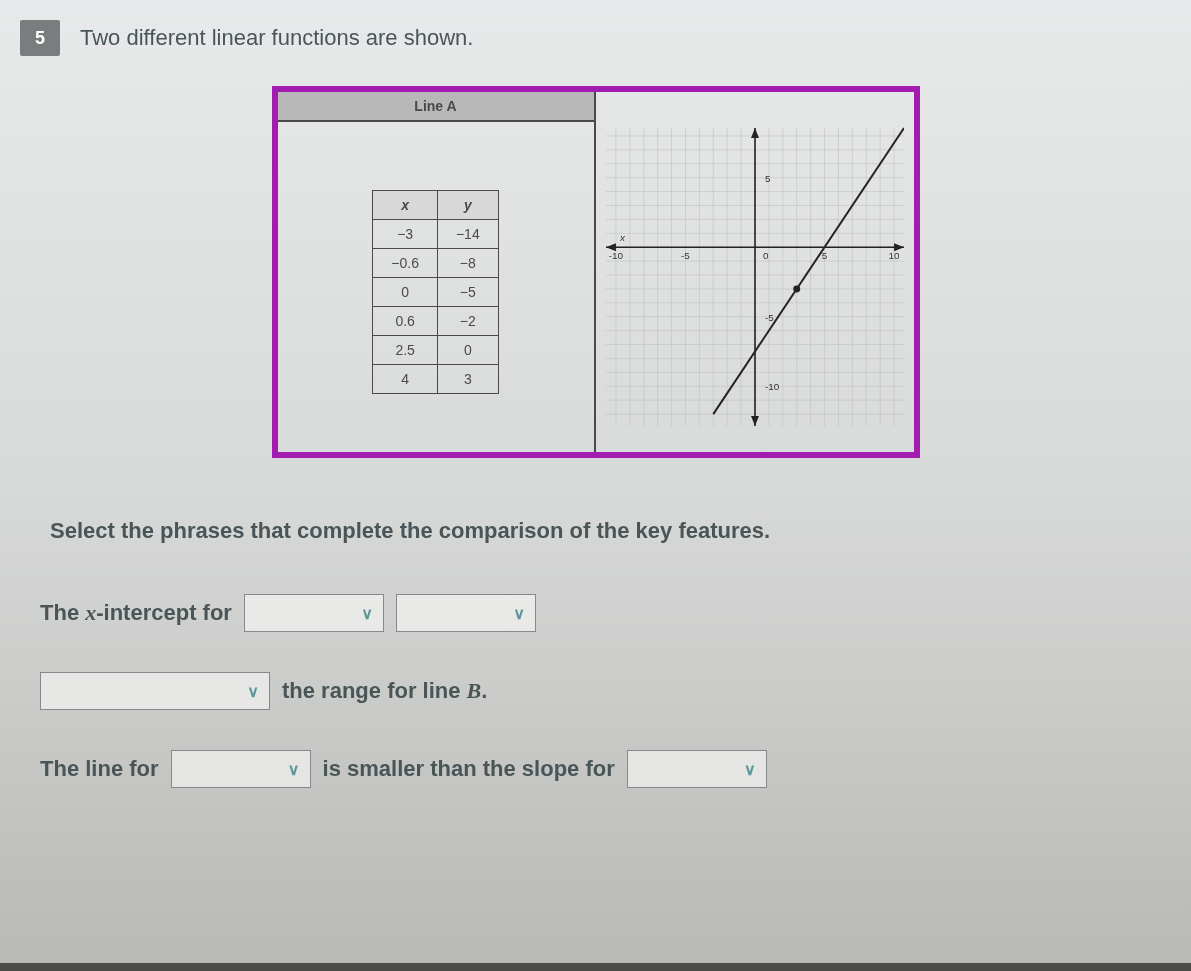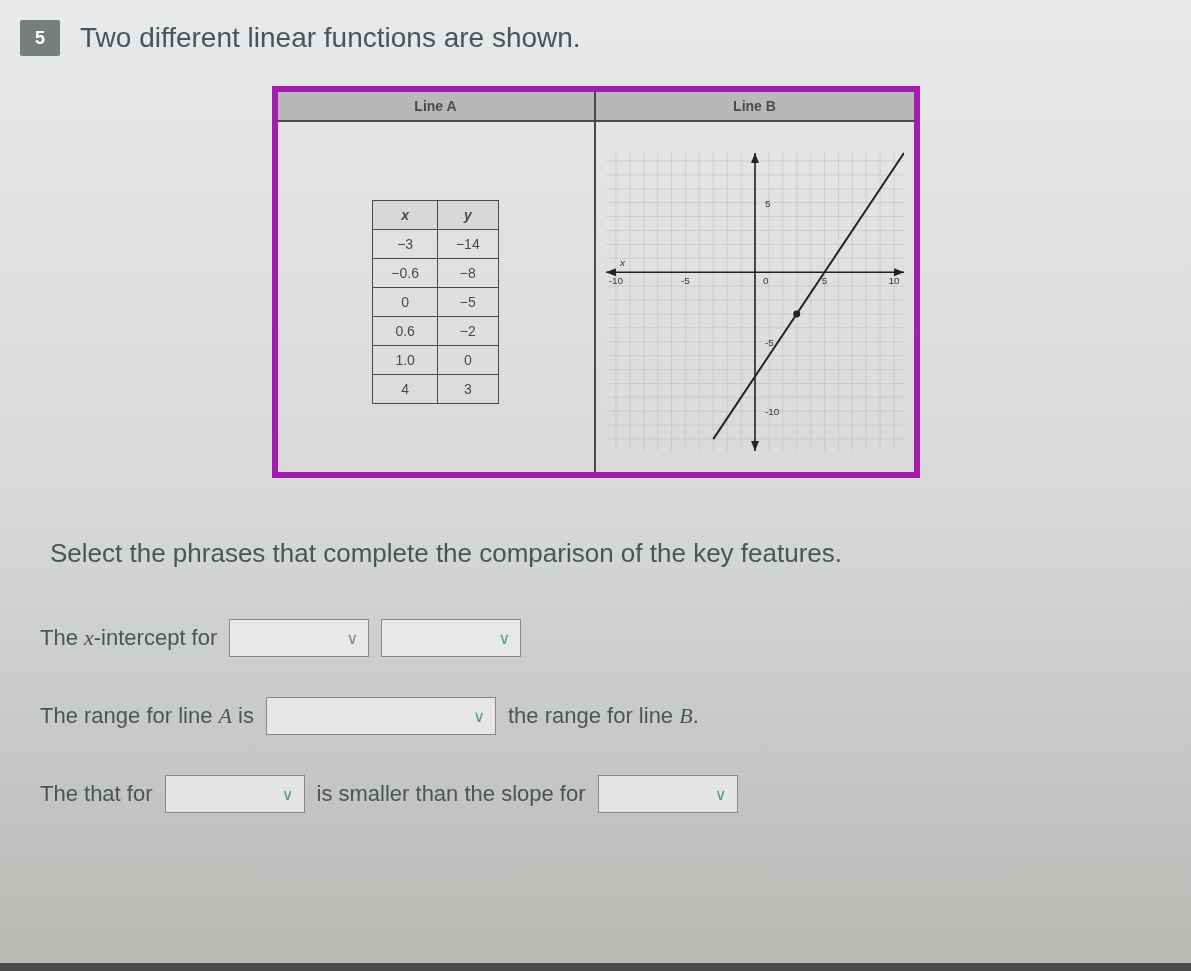--- a/index.html
+++ b/index.html
@@ -28,21 +28,21 @@
       width: 40px;
       height: 36px;
       display: flex;
       align-items: center;
       justify-content: center;
       font-weight: bold;
       font-size: 18px;
       border-radius: 2px;
     }
     .question-text {
-      font-size: 28px;
+      font-size: 22px;
       color: #4a5558;
     }
     .figures-container {
       display: flex;
       justify-content: center;
       margin-bottom: 40px;
     }
     .figures-wrapper {
       display: flex;
       border: 6px solid #a21caf;
@@ -83,32 +83,34 @@
     .data-table th {
       background: #d8d8d8;
       font-style: italic;
       font-weight: bold;
     }
     .graph-svg {
       width: 300px;
       height: 300px;
     }
     .instructions {
-      font-size: 26px;
+      font-size: 22px;
       color: #4a5558;
       padding: 20px 68px 30px 50px;
+      font-weight: bold;
     }
     .sentence {
       display: flex;
       align-items: center;
       gap: 12px;
       padding: 20px 40px;
       font-size: 22px;
       color: #4a5558;
       flex-wrap: wrap;
+      font-weight: bold;
     }
     .sentence .math-var {
       font-style: italic;
       font-family: Georgia, serif;
     }
     .dropdown {
       border: 1px solid #888;
       background: rgba(250, 250, 248, 0.6);
       height: 38px;
       display: flex;
@@ -166,34 +168,33 @@
               </tr>
             <tr>
                 <td>0</td>
                 <td>−5</td>
               </tr>
             <tr>
                 <td>0.6</td>
                 <td>−2</td>
               </tr>
             <tr>
-                <td>1.0</td>
+                <td>2.5</td>
                 <td>0</td>
               </tr>
             <tr>
                 <td>4</td>
                 <td>3</td>
               </tr>
           </tbody>
         </table>
       </div>
     </div>
 
     <div class="figure-panel">
-      <div class="figure-header">Line B</div>
       <div class="figure-body">
         <svg class="graph-svg" viewBox="0 0 300 300">
 
           <g stroke="#bbb" stroke-width="0.5">
             <line x1="10" y1="0" x2="10" y2="300"></line>
               <line x1="24" y1="0" x2="24" y2="300"></line>
               <line x1="38" y1="0" x2="38" y2="300"></line>
               <line x1="52" y1="0" x2="52" y2="300"></line>
               <line x1="66" y1="0" x2="66" y2="300"></line>
               <line x1="80" y1="0" x2="80" y2="300"></line>
@@ -271,29 +272,28 @@
   <span><span>The </span><span class="math-var">x</span><span>-intercept for</span></span>
   <div class="dropdown">
     <span class="chevron">∨</span>
   </div>
   <div class="dropdown">
     <span class="chevron">∨</span>
   </div>
 </div>
 
 <div class="sentence">
-  <span><span>The range for line </span><span class="math-var">A</span><span> is</span></span>
   <div class="dropdown dropdown-wide">
     <span class="chevron">∨</span>
   </div>
   <span><span>the range for line </span><span class="math-var">B</span><span>.</span></span>
 </div>
 
 <div class="sentence">
-  <span>The that for</span>
+  <span>The line for</span>
   <div class="dropdown">
     <span class="chevron">∨</span>
   </div>
   <span>is smaller than the slope for</span>
   <div class="dropdown">
     <span class="chevron">∨</span>
   </div>
 </div>
 
 <div class="bottom-shadow"></div>

